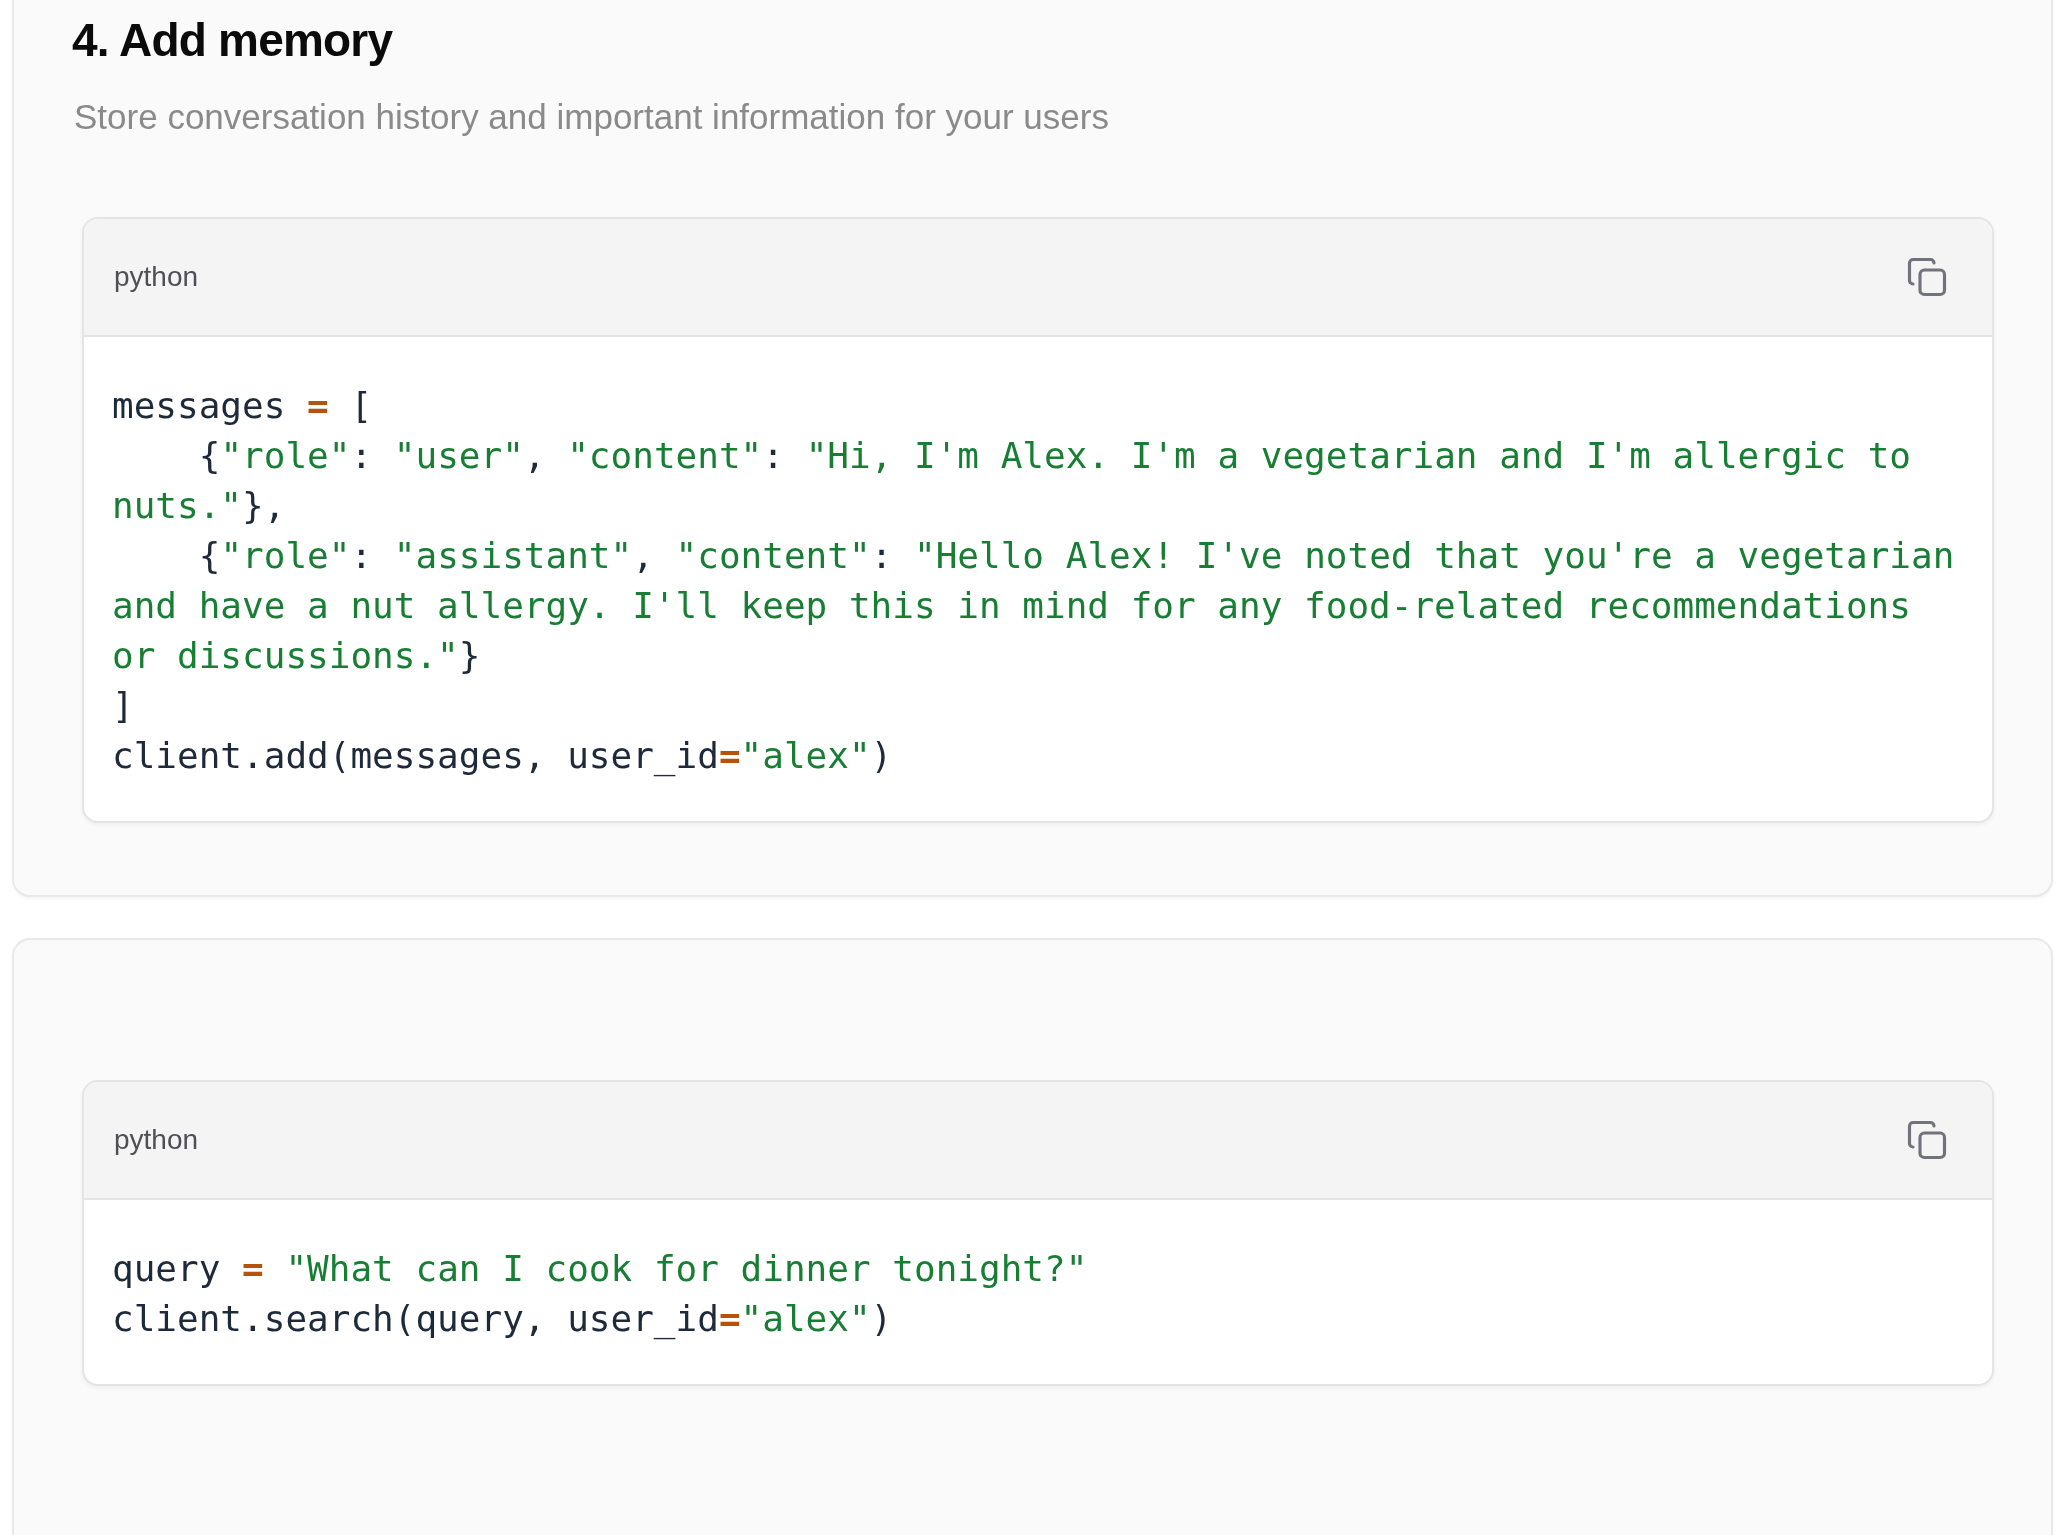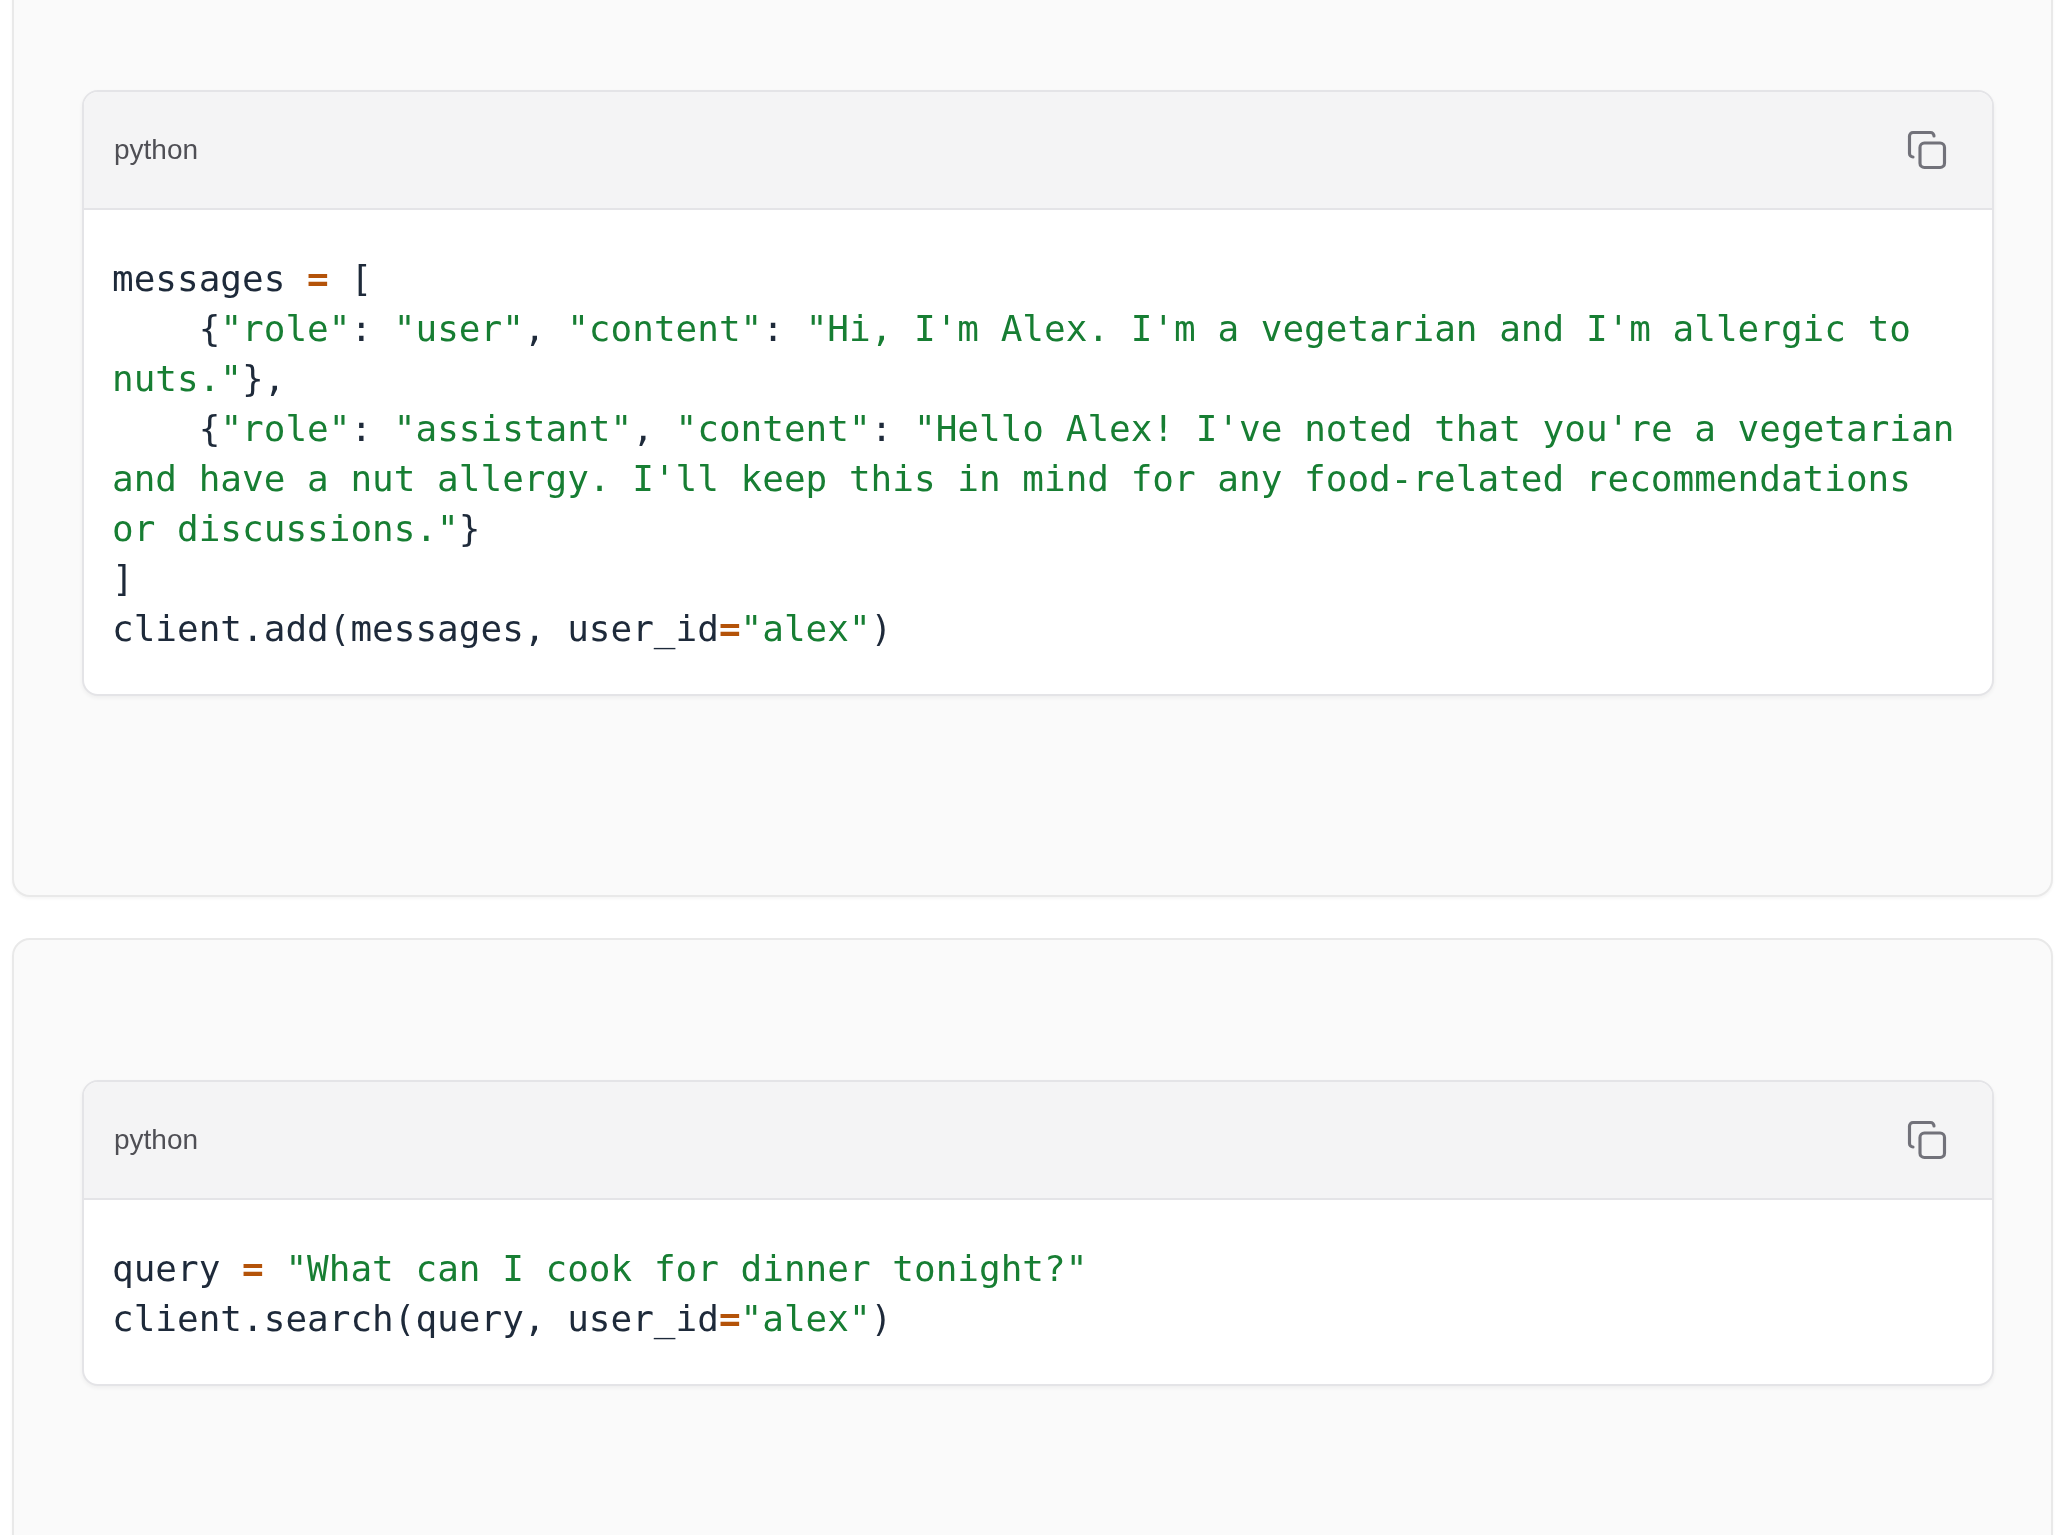--- a/index.html
+++ b/index.html
@@ -92,20 +92,22 @@
   }
   .code-line{min-height:50px;}
   .tok-plain{color:var(--code-default);}
   .tok-string{color:var(--code-string);}
   .tok-operator{color:var(--code-operator);font-weight:bold;}
 </style>
 </head>
 <body>
 
 <section class="card card-1">
+  <h3 class="section-heading">4. Add memory</h3>
+  <p class="section-subtitle">Store conversation history and important information for your users</p>
   <div class="codeblock">
     <div class="codeheader">
       <span class="lang-label">python</span>
       <button class="copy-btn">
         <span>
           <svg width="42" height="42" viewBox="0 0 24 24" fill="none" stroke="currentColor" stroke-width="1.8" stroke-linecap="round" stroke-linejoin="round">
             <rect x="8" y="8" width="14" height="14" rx="2.5"></rect>
             <path d="M4 16c-1.1 0-2-.9-2-2V4c0-1.1.9-2 2-2h10c1.1 0 2 .9 2 2"></path>
           </svg>
         </span>

